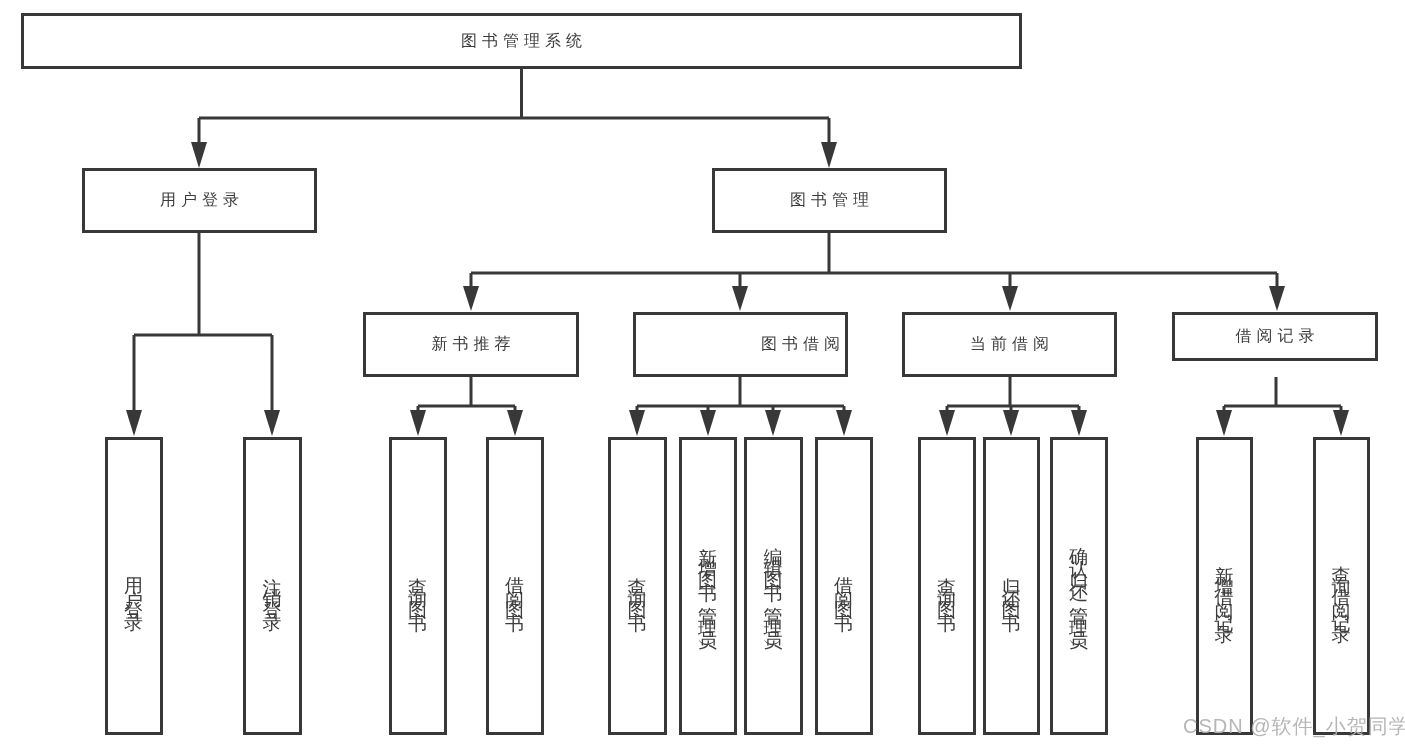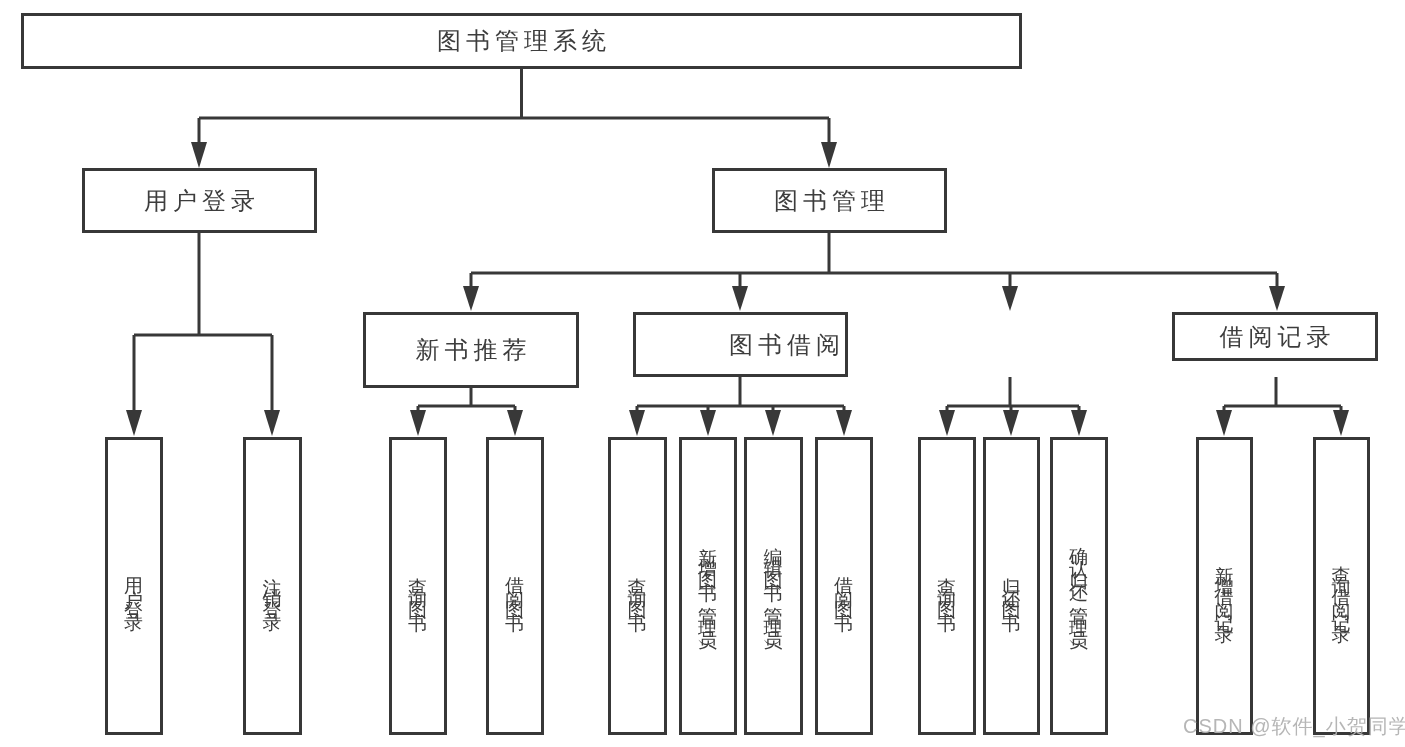--- a/index.html
+++ b/index.html
@@ -21,21 +21,21 @@
     position: absolute;
     box-sizing: border-box;
     border: 3px solid #383838;
     background: #ffffff;
     display: flex;
     align-items: center;
     justify-content: center;
     color: #3d3d3d;
   }
   .hlabel {
-    font-size: 24px;
+    font-size: 16px;
     letter-spacing: 5px;
     white-space: nowrap;
     text-indent: 5px; 
   }
   .vbox .vtext {
     writing-mode: vertical-rl;
     text-orientation: mixed;
     font-size: 19px;
     letter-spacing: 12px;
     line-height: 1;
@@ -108,25 +108,28 @@
     <span class="hlabel">图书管理系统</span>
   </div>
 
   <div class="box" style="left:82px; top:168px; width:235px; height:65px;">
     <span class="hlabel">用户登录</span>
   </div>
   <div class="box" style="left:712px; top:168px; width:235px; height:65px;">
     <span class="hlabel">图书管理</span>
   </div>
 
-  <div class="box" style="left:363px; top:312px; width:216px; height:76px;">
+  <div class="box" style="left:363px; top:312px; width:216px; height:65px;">
     <span class="hlabel">新书推荐</span>
   </div>
   <div class="box" style="left:633px; top:312px; width:215px; height:65px;justify-content:flex-end;">
     <span class="hlabel">图书借阅</span>
+  </div>
+  <div class="box" style="left:902px; top:312px; width:215px; height:65px;">
+    <span class="hlabel">当前借阅</span>
   </div>
   <div class="box" style="left:1172px; top:312px; width:206px; height:49px;">
     <span class="hlabel">借阅记录</span>
   </div>
 
   <div class="box vbox" style="left:105px; top:437px; width:58px; height:298px;">
     <span class="vtext">用户登录</span>
   </div>
   <div class="box vbox" style="left:243px; top:437px; width:59px; height:298px;">
     <span class="vtext">注销登录</span>

